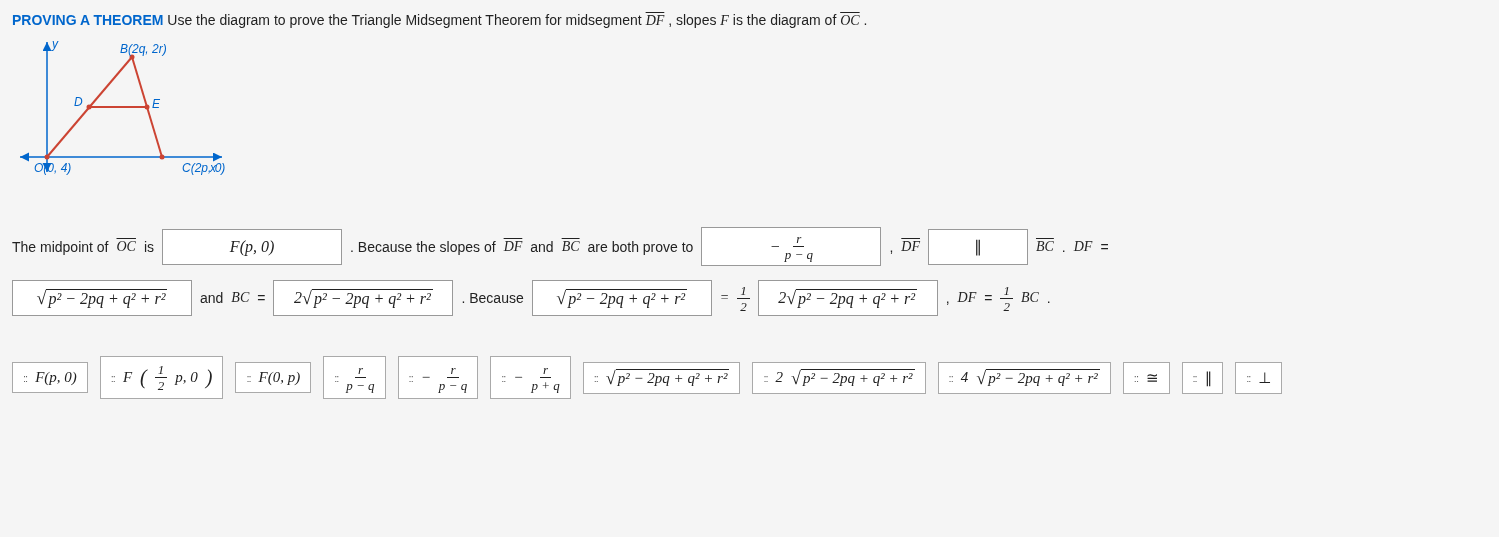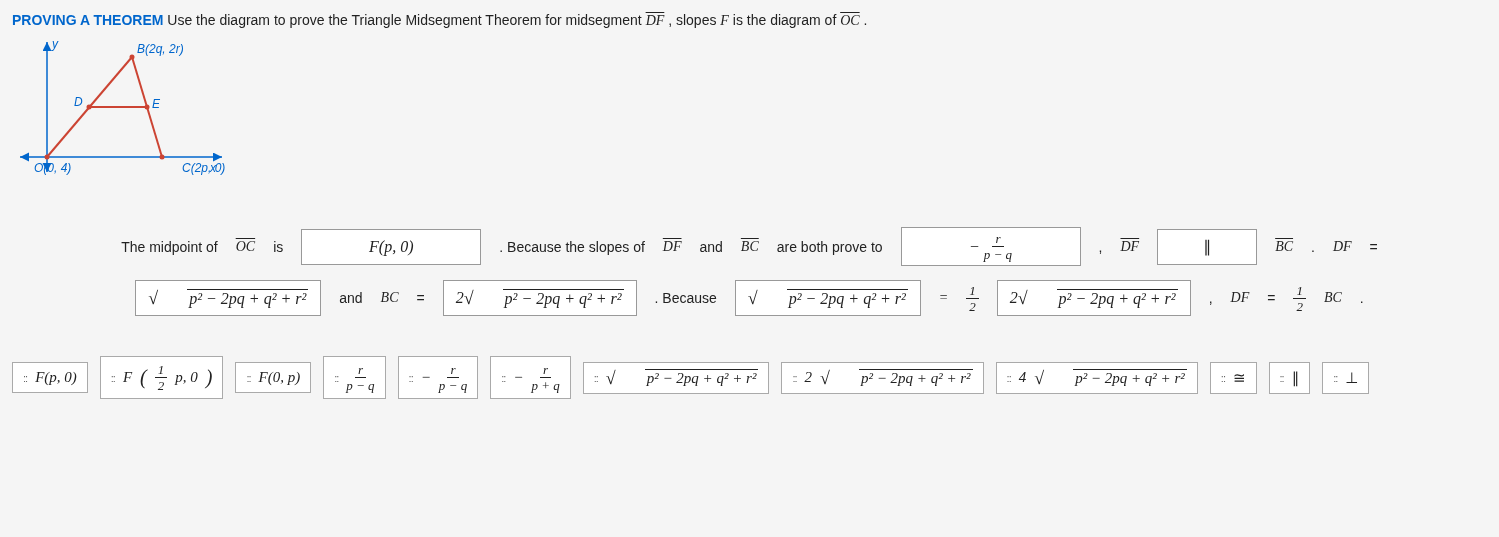--- a/index.html
+++ b/index.html
@@ -10,21 +10,21 @@
     font-size: 14px;
     color: #222;
     width: 1499px;
   }
   .header-line { margin-bottom: 8px; }
   .header-label { color: #0066cc; font-weight: bold; margin-top: 20px; }
   .header-text { color: #222; }
   .diagram-area { position: relative; width: 220px; height: 140px; margin: 8px 0 50px 0; }
   .diagram-area svg { position: absolute; top: 0; left: 0; }
   .lbl { position: absolute; font-size: 12px; color: #0066cc; font-style: italic; }
-  .proof-row { display: flex; align-items: center; flex-wrap: wrap; gap: 18px; margin: 14px 0; justify-content: center; }
+  .proof-row { display: flex; align-items: center; flex-wrap: wrap; gap: 8px; margin: 14px 0; }
   .proof-text { color: #222; }
   .overline { text-decoration: overline; font-style: italic; }
   .dropbox {
     border: 1px solid #999;
     background: #fff;
     min-width: 100px;
     min-height: 36px;
     display: inline-flex;
     align-items: center;
     justify-content: center;
@@ -47,21 +47,21 @@
     font-size: 15px;
     cursor: grab;
   }
   .handle { color: #666; font-style: normal; font-family: Arial, sans-serif; font-size: 11px; letter-spacing: -1px; }
   .math { font-family: 'Times New Roman', serif; font-style: italic; }
   .frac { display: inline-flex; flex-direction: column; align-items: center; font-size: 13px; vertical-align: middle; line-height: 1; }
   .frac .num { border-bottom: 1px solid #222; padding: 0 3px 1px; }
   .frac .den { padding-top: 1px; }
   .sqrt { display: inline-flex; align-items: flex-start; }
   .sqrt .rad { font-style: normal; font-size: 18px; line-height: 1; }
-  .sqrt .arg { border-top: 1px solid #222; padding: 0 2px; margin-left: 29px; }
+  .sqrt .arg { border-top: 1px solid #222; padding: 0 2px; }
 </style>
 </head>
 <body>
 
 <div class="header-line">
   <span class="header-label">PROVING A THEOREM</span>
   <span class="header-text">Use the diagram to prove the Triangle Midsegment Theorem for midsegment </span>
   <span class="overline math">DF</span>
   <span class="header-text"> , slopes </span>
   <span class="math">F</span>
@@ -88,21 +88,21 @@
 
     <line x1="77" y1="70" x2="135" y2="70" stroke="#c43" stroke-width="2"></line>
 
     <circle cx="35" cy="120" r="2.5" fill="#c43"></circle>
     <circle cx="120" cy="20" r="2.5" fill="#c43"></circle>
     <circle cx="150" cy="120" r="2.5" fill="#c43"></circle>
     <circle cx="77" cy="70" r="2.5" fill="#c43"></circle>
     <circle cx="135" cy="70" r="2.5" fill="#c43"></circle>
   </svg>
   <span class="lbl" style="left:40px; top:0;">y</span>
-  <span class="lbl" style="left:125px; top:5px;">B(2q, 2r)</span>
+  <span class="lbl" style="left:108px; top:5px;">B(2q, 2r)</span>
   <span class="lbl" style="left:62px; top:58px;">D</span>
   <span class="lbl" style="left:140px; top:60px;">E</span>
   <span class="lbl" style="left:22px; top:124px;">O(0, 4)</span>
   <span class="lbl" style="left:130px; top:124px;margin-left:40px;">C(2p, 0)</span>
   <span class="lbl" style="left:198px; top:124px;">x</span>
 </div>
 
 <div class="proof-row">
   <span class="proof-text">The midpoint of </span>
   <span class="overline math">OC</span>

